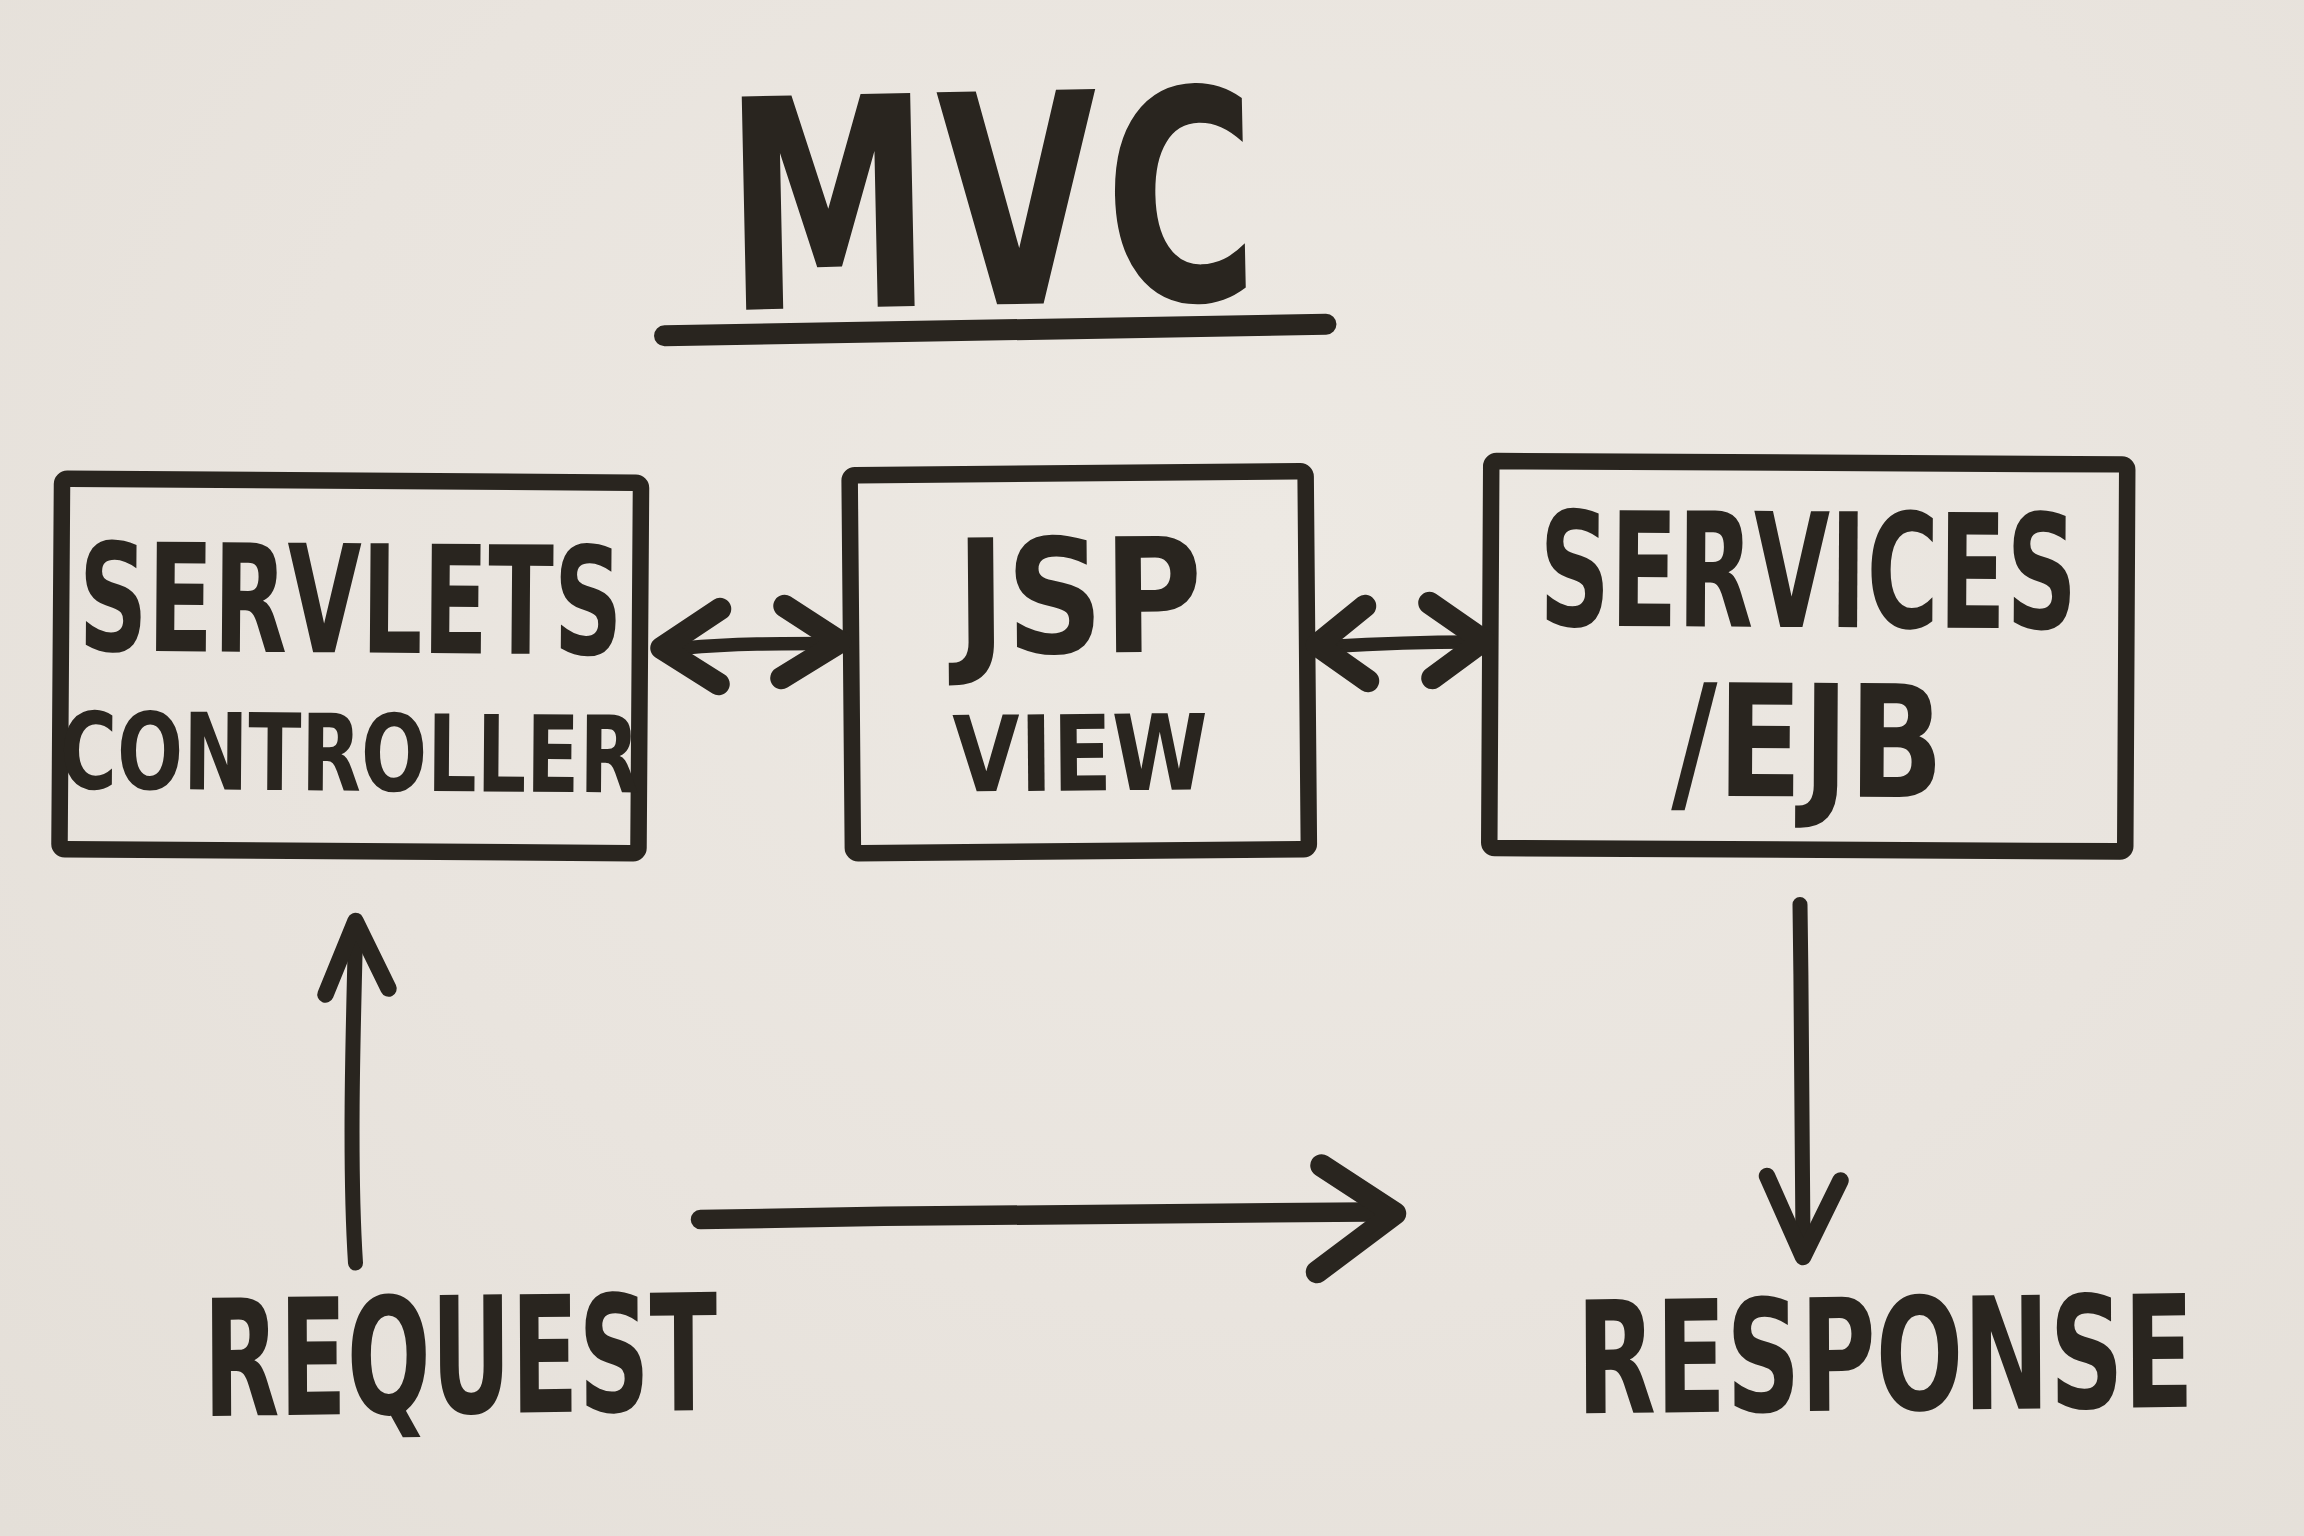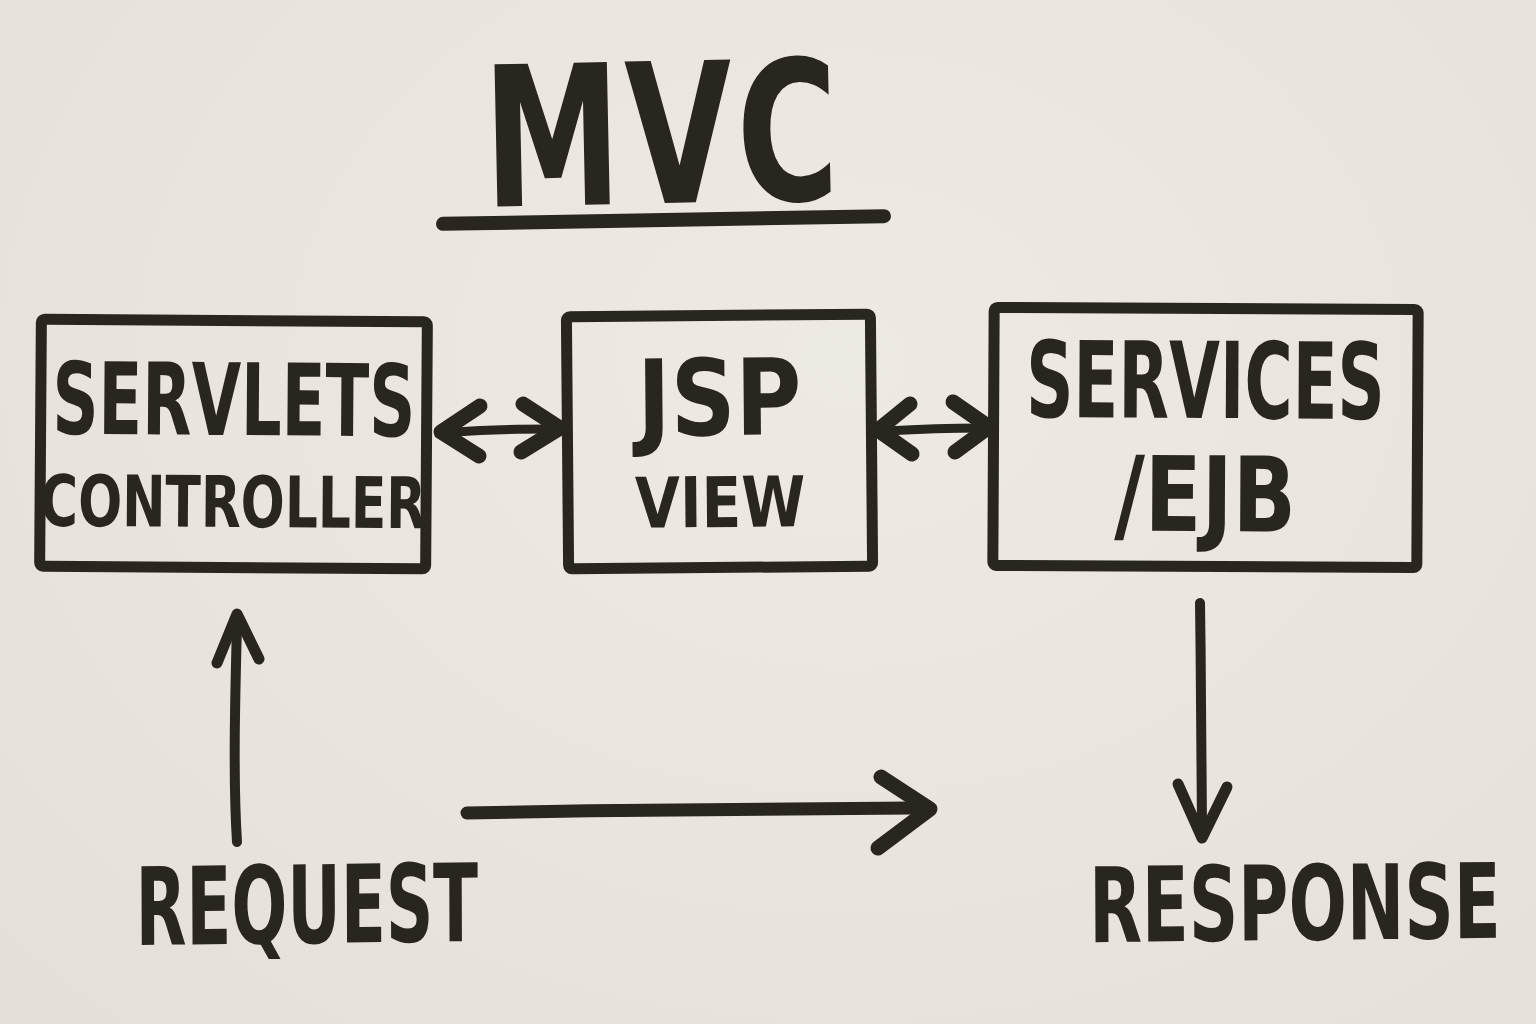--- a/index.html
+++ b/index.html
@@ -65,21 +65,21 @@
   #box-services .l1 { font-size: 106px; transform: scaleX(0.62); }
   #box-services .l2 { font-size: 104px; transform: scaleX(0.80); margin-top: 8px; }
 
   
   .flow-label {
     position: absolute;
     width: 420px;
     text-align: center;
   }
   #request-label  { left: 26px;  top: 852px; }
-  #response-label { left: 983px; top: 852px; }
+  #response-label { left: 945px; top: 852px; }
   #request-label .t  { display: inline-block; font-size: 108px; transform: scaleX(0.61) rotate(-0.4deg); }
   #response-label .t { display: inline-block; font-size: 104px; transform: scaleX(0.66) rotate(-0.4deg); }
 
   
   #arrows {
     position: absolute;
     inset: 0;
     pointer-events: none;
   }
   #arrows path {

